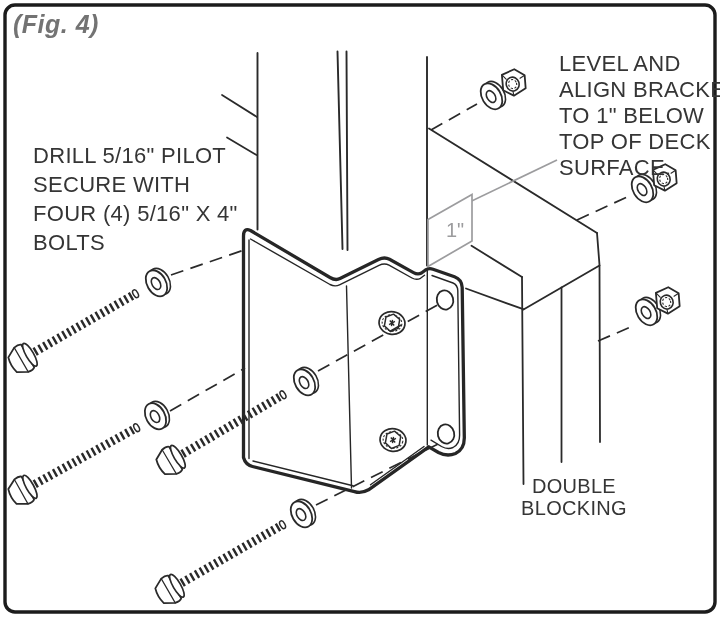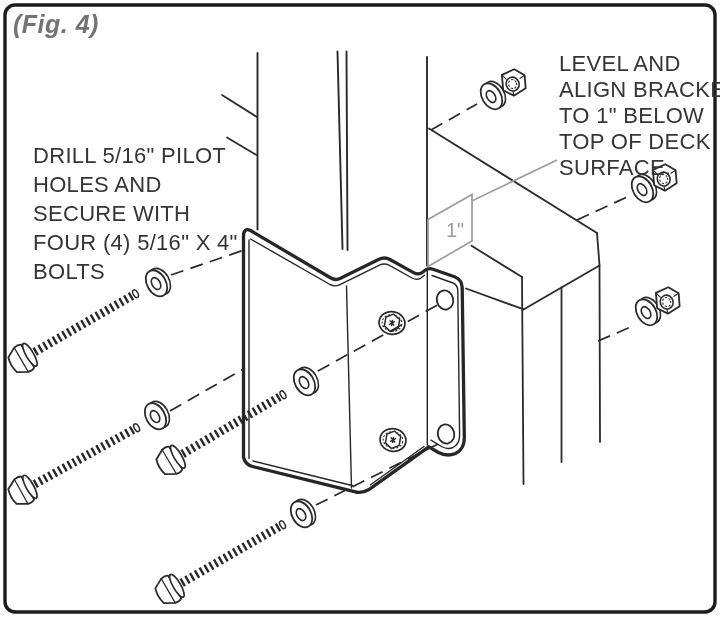--- a/index.html
+++ b/index.html
@@ -138,28 +138,31 @@
   <use href="#fwasher" transform="translate(643,189) rotate(-31)"></use>
   <use href="#hexnut" transform="translate(665,178) rotate(-18)"></use>
   <use href="#fwasher" transform="translate(647,312) rotate(-31)"></use>
   <use href="#hexnut" transform="translate(668,301) rotate(-18)"></use>
 </svg>
 
   <div class="fig-label">(Fig. 4)</div>
 
   <div class="note drill-note">
     <div>DRILL 5/16" PILOT</div>
-    <div>HOLES AND</div>
     <div>SECURE WITH</div>
     <div>FOUR (4) 5/16" X 4"</div>
     <div>BOLTS</div>
   </div>
 
   <div class="note level-note">
     <div>LEVEL AND</div>
     <div>ALIGN BRACKET</div>
     <div>TO 1" BELOW</div>
     <div>TOP OF DECK</div>
     <div>SURFACE.</div>
   </div>
 
+  <div class="note blocking-note">
+    <div>DOUBLE</div>
+    <div>BLOCKING</div>
+  </div>
 
 </div>
 
 </body></html>

